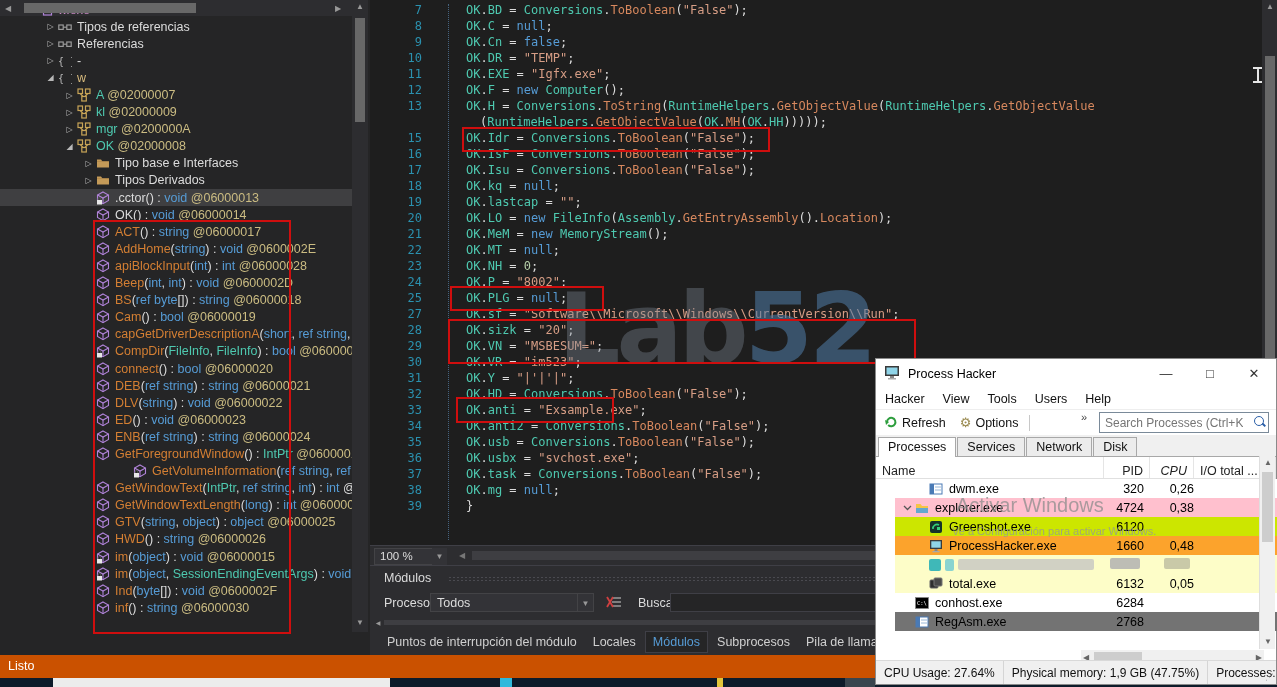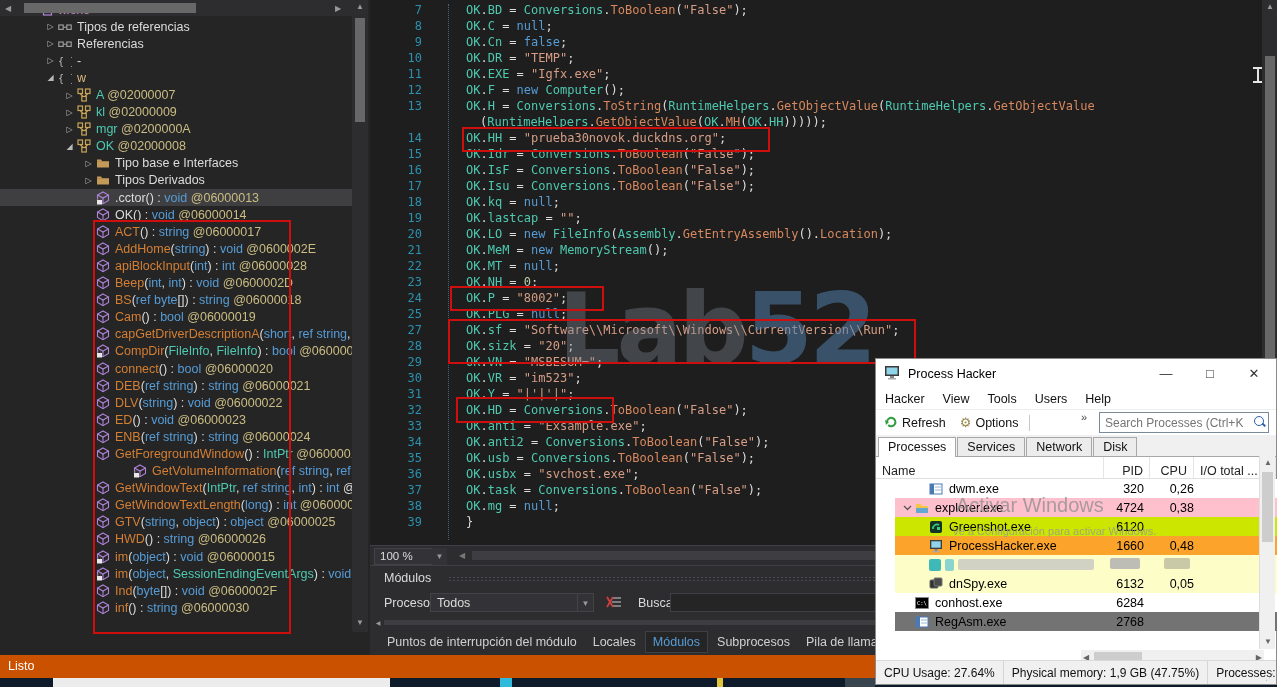--- a/index.html
+++ b/index.html
@@ -85,21 +85,21 @@
   .ph-search input{position:absolute;left:3px;top:1px;width:138px;height:15px;border:none;outline:none;font-size:12px;font-family:"Liberation Sans",sans-serif;color:#333;}
   .ph-mag{position:absolute;right:4px;top:3px;width:8px;height:8px;border:1.6px solid #2b5fa8;border-radius:50%;}
   .ph-mag:after{content:"";position:absolute;left:7px;top:7px;width:4px;height:1.6px;background:#2b5fa8;transform:rotate(45deg);}
   .ph-tabs{height:21px;display:flex;align-items:flex-end;background:#f0f0f0;border-bottom:1px solid #a8a8a8;padding-left:2px;}
   .phtab{padding:2px 9px;border:1px solid #a8a8a8;border-bottom:none;background:#ececec;margin-right:1px;color:#111;}
   .phtab.active{background:#fff;position:relative;top:1px;padding-bottom:3px;}
   .ph-cols{height:21px;display:flex;align-items:center;background:#fff;border-bottom:1px solid #e0e0e0;color:#222;}
   .ph-cols span{border-right:1px solid #e5e5e5;height:100%;box-sizing:border-box;padding-top:7px;}
   .col-name{flex:1;padding-left:6px;}
   .col-pid{width:46px;text-align:right;padding-right:6px;}
-  .col-cpu{width:44px;text-align:right;padding-right:6px;}
+  .col-cpu{width:44px;text-align:right;padding-right:6px;font-style:italic;}
   .col-io{width:66px;padding-left:6px;}
   .col-p{width:16px;padding-left:4px;}
   .ph-list{position:relative;height:152px;background:#fff;padding-left:19px;}
   .prow{height:19px;display:flex;align-items:center;width:387px;}
   .pname{flex:1;display:flex;align-items:center;overflow:hidden;white-space:nowrap;}
   .picn{width:15px;height:14px;position:relative;margin-right:5px;flex:0 0 15px;}
   .ppid{width:46px;text-align:right;padding-right:6px;}
   .pcpu{width:44px;text-align:right;padding-right:6px;}
   .pio{width:66px;padding-left:6px;}
   .pp{width:10px;}
@@ -611,21 +611,20 @@
     <div class="indent-guide"></div>
     <div class="code-rows" id="code">
         <div class="cline"><span class="lnum">7</span><span class="ctext"><span class="c-t">OK</span><span class="c-p">.</span><span class="c-t">BD</span><span class="c-p"> = </span><span class="c-t">Conversions</span><span class="c-p">.</span><span class="c-m">ToBoolean</span><span class="c-p">(</span><span class="c-s">"False"</span><span class="c-p">);</span></span></div>
         <div class="cline"><span class="lnum">8</span><span class="ctext"><span class="c-t">OK</span><span class="c-p">.</span><span class="c-t">C</span><span class="c-p"> = </span><span class="c-k">null</span><span class="c-p">;</span></span></div>
         <div class="cline"><span class="lnum">9</span><span class="ctext"><span class="c-t">OK</span><span class="c-p">.</span><span class="c-t">Cn</span><span class="c-p"> = </span><span class="c-k">false</span><span class="c-p">;</span></span></div>
         <div class="cline"><span class="lnum">10</span><span class="ctext"><span class="c-t">OK</span><span class="c-p">.</span><span class="c-t">DR</span><span class="c-p"> = </span><span class="c-s">"TEMP"</span><span class="c-p">;</span></span></div>
         <div class="cline"><span class="lnum">11</span><span class="ctext"><span class="c-t">OK</span><span class="c-p">.</span><span class="c-t">EXE</span><span class="c-p"> = </span><span class="c-s">"Igfx.exe"</span><span class="c-p">;</span></span></div>
         <div class="cline"><span class="lnum">12</span><span class="ctext"><span class="c-t">OK</span><span class="c-p">.</span><span class="c-t">F</span><span class="c-p"> = </span><span class="c-k">new</span><span class="c-p"> </span><span class="c-t">Computer</span><span class="c-p">();</span></span></div>
         <div class="cline"><span class="lnum">13</span><span class="ctext"><span class="c-t">OK</span><span class="c-p">.</span><span class="c-t">H</span><span class="c-p"> = </span><span class="c-t">Conversions</span><span class="c-p">.</span><span class="c-m">ToString</span><span class="c-p">(</span><span class="c-t">RuntimeHelpers</span><span class="c-p">.</span><span class="c-m">GetObjectValue</span><span class="c-p">(</span><span class="c-t">RuntimeHelpers</span><span class="c-p">.</span><span class="c-m">GetObjectValue</span></span></div>
         <div class="cline"><span class="lnum"></span><span class="ctext wrap"><span class="c-p">(</span><span class="c-t">RuntimeHelpers</span><span class="c-p">.</span><span class="c-m">GetObjectValue</span><span class="c-p">(</span><span class="c-t">OK</span><span class="c-p">.</span><span class="c-m">MH</span><span class="c-p">(</span><span class="c-t">OK</span><span class="c-p">.</span><span class="c-t">HH</span><span class="c-p">)))));</span></span></div>
-        <div class="cline"><span class="lnum">14</span><span class="ctext"><span class="c-t">OK</span><span class="c-p">.</span><span class="c-t">HH</span><span class="c-p"> = </span><span class="c-s">"prueba30novok.duckdns.org"</span><span class="c-p">;</span></span></div>
         <div class="cline"><span class="lnum">15</span><span class="ctext"><span class="c-t">OK</span><span class="c-p">.</span><span class="c-t">Idr</span><span class="c-p"> = </span><span class="c-t">Conversions</span><span class="c-p">.</span><span class="c-m">ToBoolean</span><span class="c-p">(</span><span class="c-s">"False"</span><span class="c-p">);</span></span></div>
         <div class="cline"><span class="lnum">16</span><span class="ctext"><span class="c-t">OK</span><span class="c-p">.</span><span class="c-t">IsF</span><span class="c-p"> = </span><span class="c-t">Conversions</span><span class="c-p">.</span><span class="c-m">ToBoolean</span><span class="c-p">(</span><span class="c-s">"False"</span><span class="c-p">);</span></span></div>
         <div class="cline"><span class="lnum">17</span><span class="ctext"><span class="c-t">OK</span><span class="c-p">.</span><span class="c-t">Isu</span><span class="c-p"> = </span><span class="c-t">Conversions</span><span class="c-p">.</span><span class="c-m">ToBoolean</span><span class="c-p">(</span><span class="c-s">"False"</span><span class="c-p">);</span></span></div>
         <div class="cline"><span class="lnum">18</span><span class="ctext"><span class="c-t">OK</span><span class="c-p">.</span><span class="c-t">kq</span><span class="c-p"> = </span><span class="c-k">null</span><span class="c-p">;</span></span></div>
         <div class="cline"><span class="lnum">19</span><span class="ctext"><span class="c-t">OK</span><span class="c-p">.</span><span class="c-t">lastcap</span><span class="c-p"> = </span><span class="c-s">""</span><span class="c-p">;</span></span></div>
         <div class="cline"><span class="lnum">20</span><span class="ctext"><span class="c-t">OK</span><span class="c-p">.</span><span class="c-t">LO</span><span class="c-p"> = </span><span class="c-k">new</span><span class="c-p"> </span><span class="c-t">FileInfo</span><span class="c-p">(</span><span class="c-t">Assembly</span><span class="c-p">.</span><span class="c-m">GetEntryAssembly</span><span class="c-p">().</span><span class="c-m">Location</span><span class="c-p">);</span></span></div>
         <div class="cline"><span class="lnum">21</span><span class="ctext"><span class="c-t">OK</span><span class="c-p">.</span><span class="c-t">MeM</span><span class="c-p"> = </span><span class="c-k">new</span><span class="c-p"> </span><span class="c-t">MemoryStream</span><span class="c-p">();</span></span></div>
         <div class="cline"><span class="lnum">22</span><span class="ctext"><span class="c-t">OK</span><span class="c-p">.</span><span class="c-t">MT</span><span class="c-p"> = </span><span class="c-k">null</span><span class="c-p">;</span></span></div>
         <div class="cline"><span class="lnum">23</span><span class="ctext"><span class="c-t">OK</span><span class="c-p">.</span><span class="c-t">NH</span><span class="c-p"> = </span><span class="c-n">0</span><span class="c-p">;</span></span></div>
         <div class="cline"><span class="lnum">24</span><span class="ctext"><span class="c-t">OK</span><span class="c-p">.</span><span class="c-t">P</span><span class="c-p"> = </span><span class="c-s">"8002"</span><span class="c-p">;</span></span></div>
@@ -842,21 +841,21 @@
           <span class="pcpu"><span class="blur1" style="width: 26px; height: 11px; background: rgb(201, 201, 168);"></span></span>
           <span class="pio" style="text-align: right;">6</span>
           <span class="pp"></span>
         </div>
         <div class="prow" style="background: rgb(253, 253, 200);">
           <span class="pname" style="padding-left: 34px;">
             <span class="picn"><svg width="14" height="14">
                 <rect x="1" y="3" width="8" height="8" rx="1" fill="#2f2f2f" stroke="#666"></rect>
                 <rect x="5" y="1" width="8" height="8" rx="1" fill="#4a4a4a" stroke="#777"></rect>
               </svg></span>
-            <span>dnSpy.exe</span>
+            <span>total.exe</span>
           </span>
           <span class="ppid">6132</span>
           <span class="pcpu">0,05</span>
           <span class="pio" style="text-align: right;"></span>
           <span class="pp"></span>
         </div>
         <div class="prow" style="background: rgb(255, 255, 255);">
           <span class="pname" style="padding-left: 20px;">
             <span class="picn"><svg width="14" height="14">
                 <rect x="0.5" y="1.5" width="13" height="11" fill="#000" stroke="#888" stroke-width="0.8"></rect>

